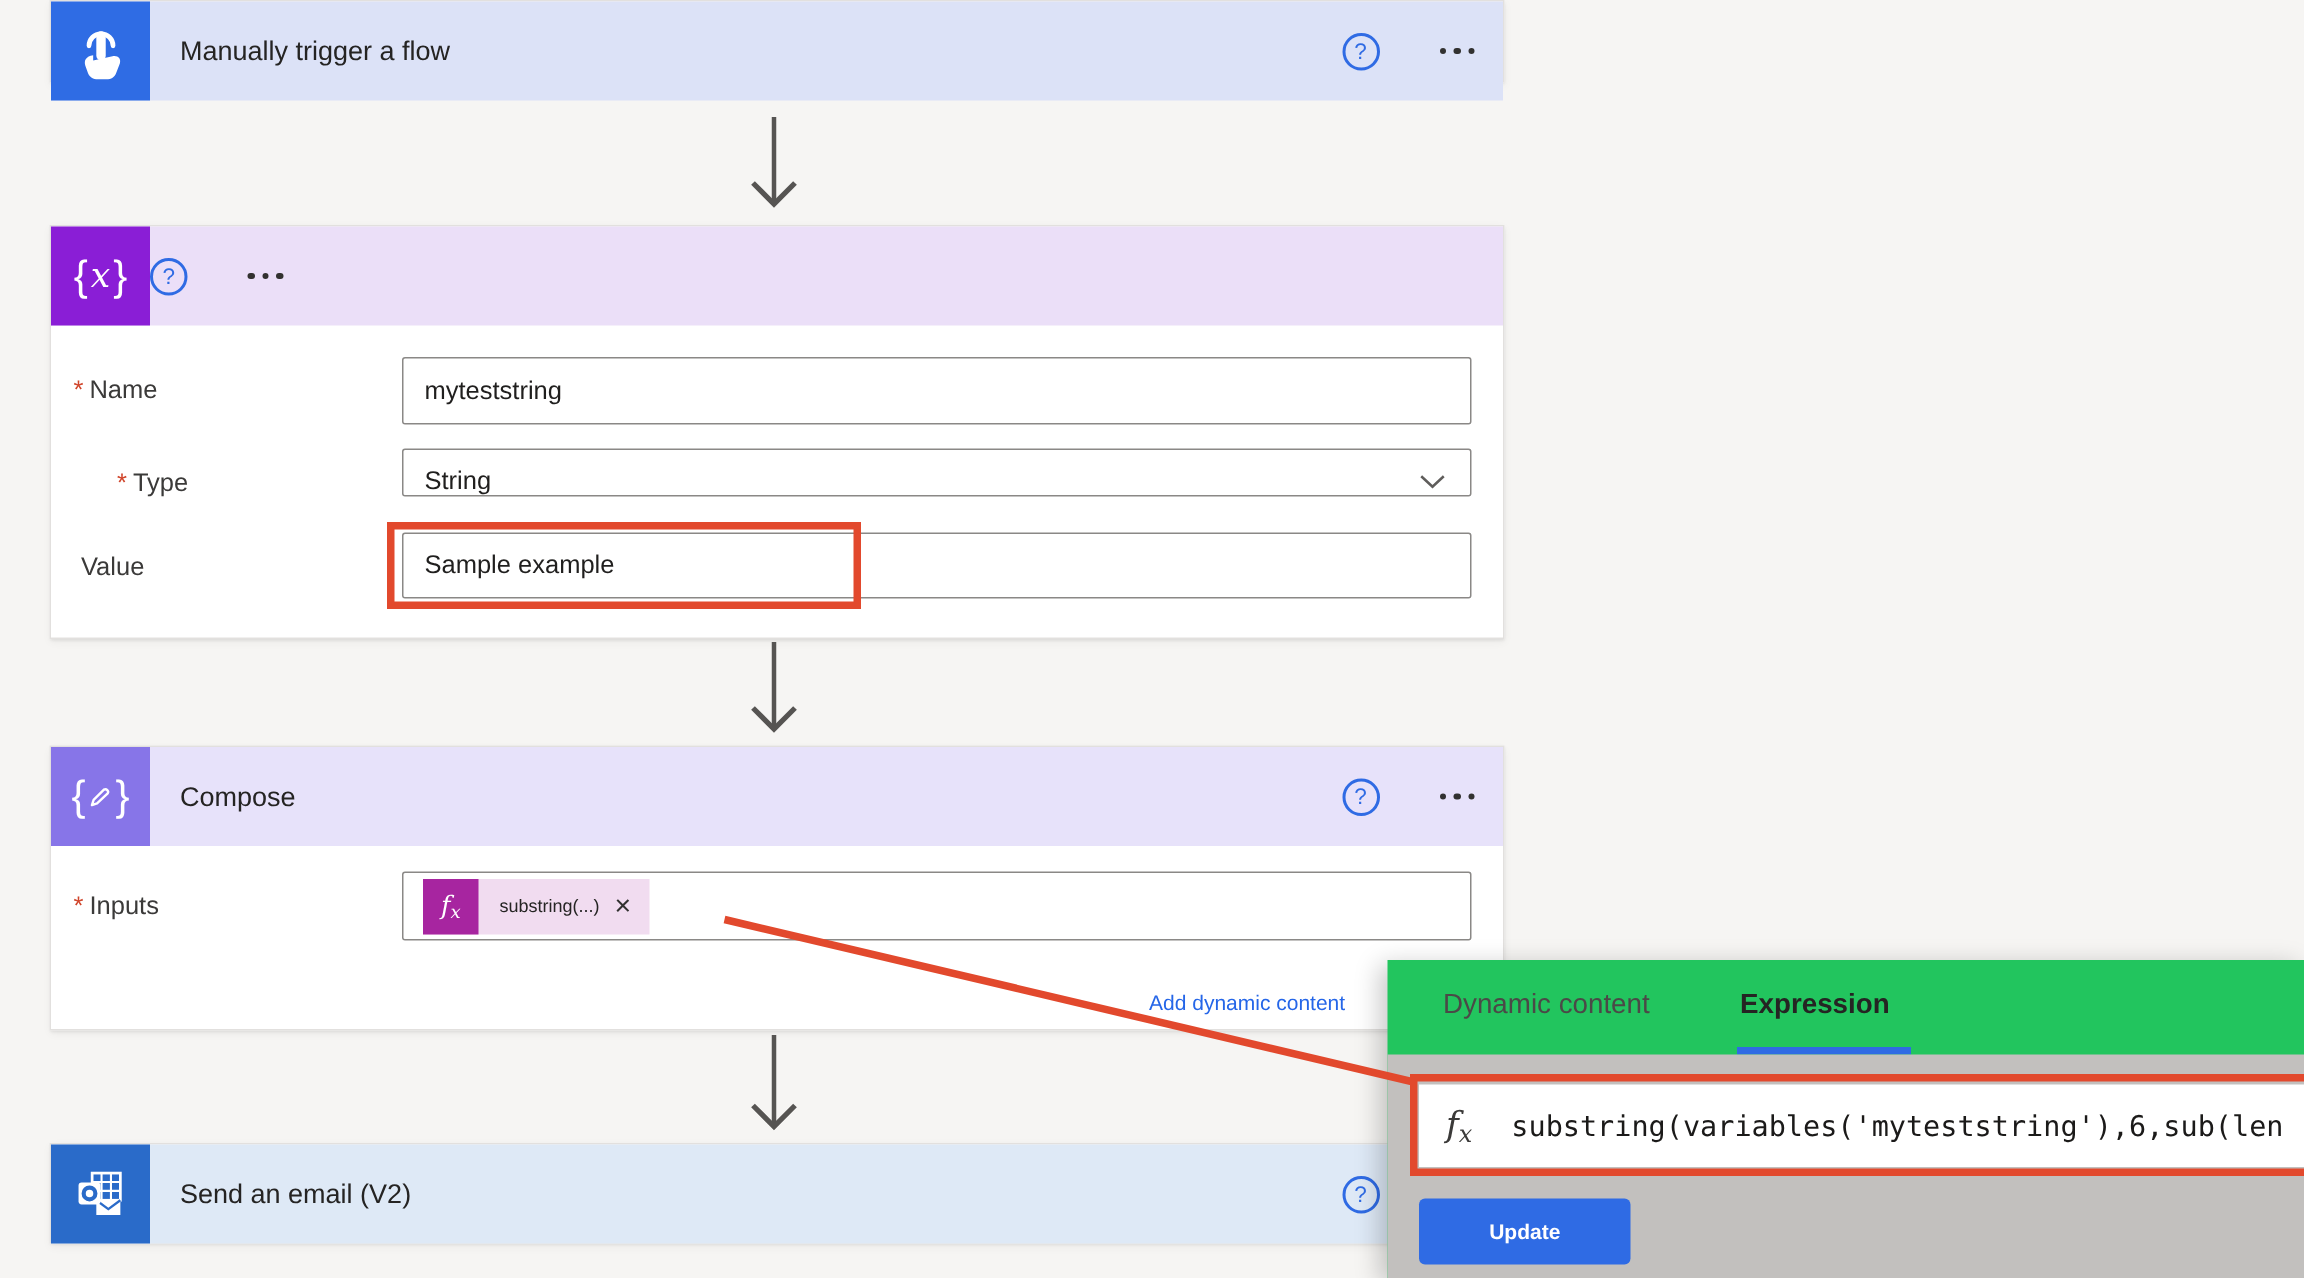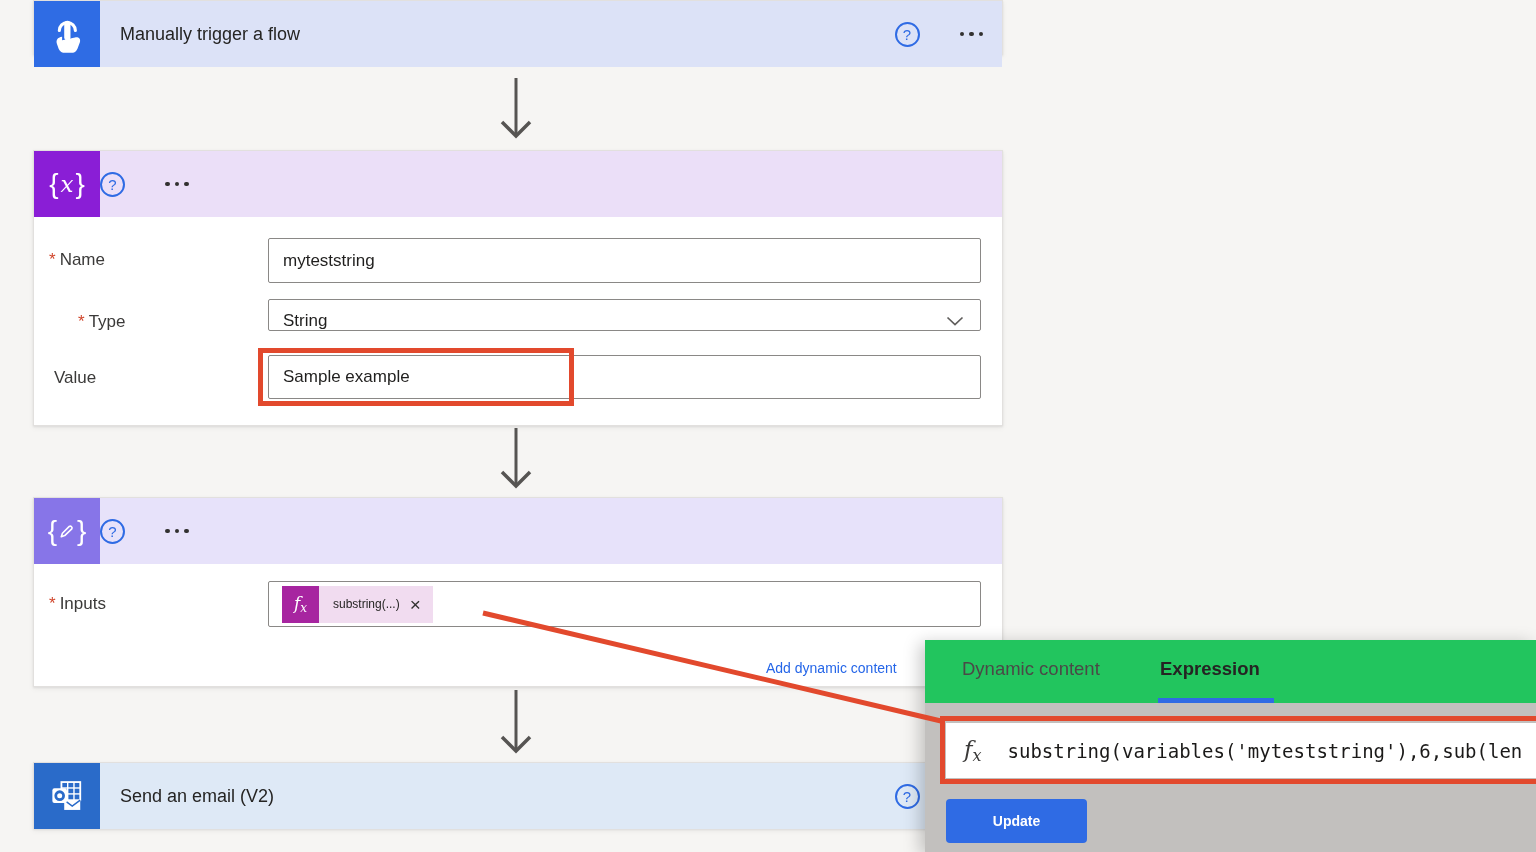--- a/index.html
+++ b/index.html
@@ -158,20 +158,21 @@
     <div class="card-header hdr-compose">
       <div class="icon-tile tile-compose">
         <span class="glyph">
           <span class="brace">{</span>
           <svg width="16" height="16" viewBox="0 0 14 14" style="margin:0 2px;">
             <path d="M2,12 L3,9 L9,3 a1.6,1.6 0 0 1 2.2,2.2 L5,11 L2,12 z" fill="none" stroke="#fff" stroke-width="1.4" stroke-linejoin="round"></path>
           </svg>
           <span class="brace">}</span>
         </span>
       </div>
+      <div class="card-title">Compose</div>
       <button class="help-ring">?</button>
       <div class="more-dots">
           <i></i>
           <i></i>
           <i></i>
         </div>
     </div>
 
     <div class="form-label" style="left:15px; top:96px;">
       <span class="req">*</span><span>Inputs</span>

